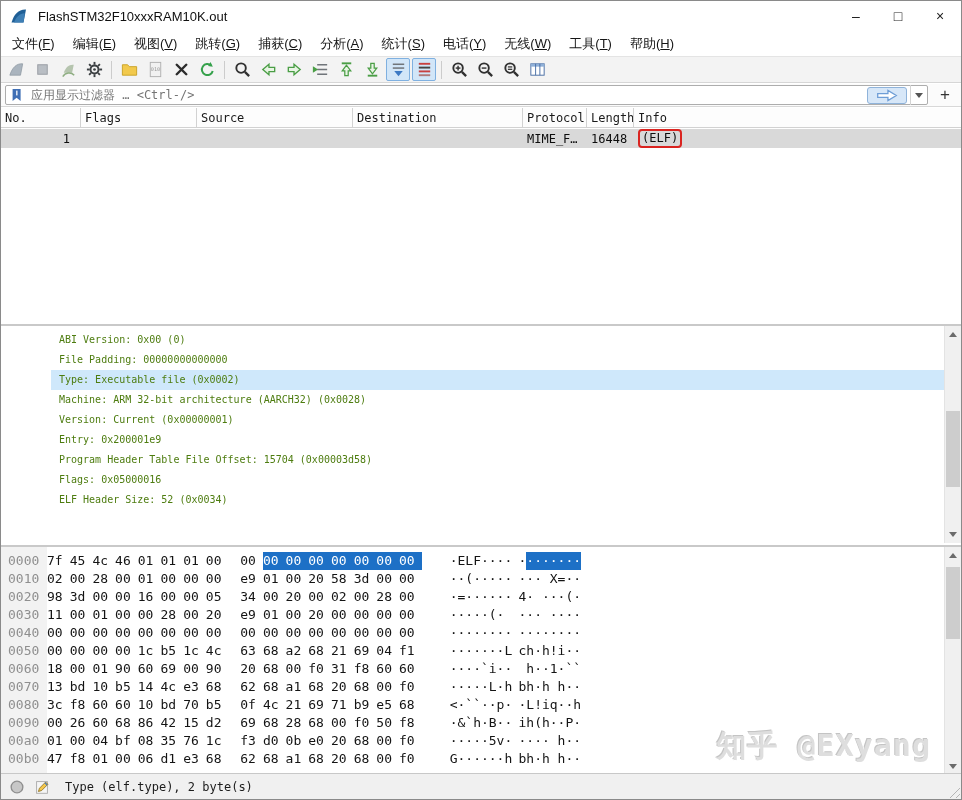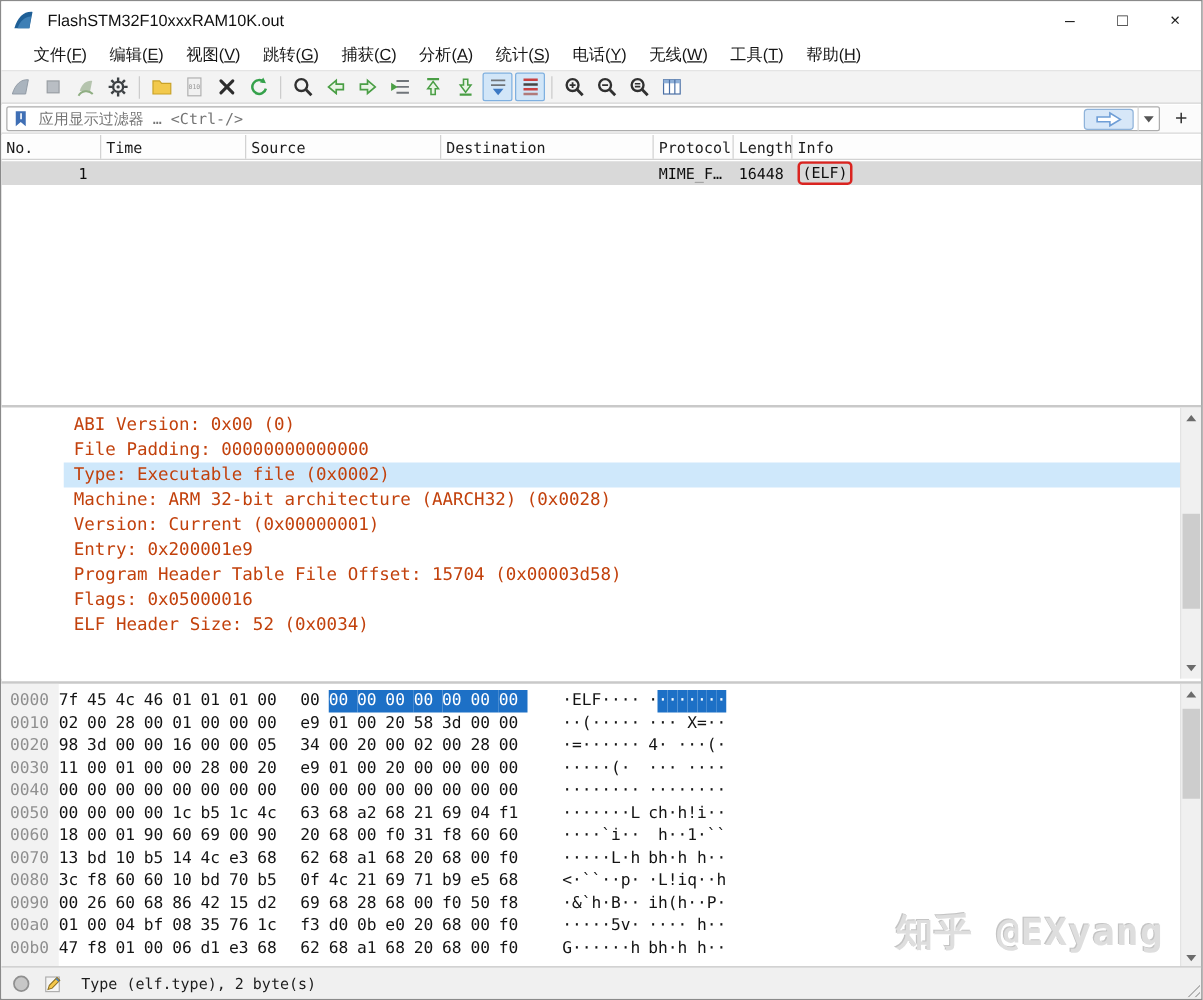--- a/index.html
+++ b/index.html
@@ -8,21 +8,21 @@
     font-family:"Liberation Sans",sans-serif;overflow:hidden;}
 
   
   .titlebar{position:absolute;top:0;left:0;right:0;height:30px;background:#fff;display:flex;align-items:center;}
   .app-icon{width:20px;height:20px;margin-left:8px;flex:0 0 auto;}
   .title-text{margin-left:9px;font-size:13px;color:#101010;}
   .win-controls{margin-left:auto;display:flex;height:30px;}
   .win-btn{width:42px;height:30px;display:flex;align-items:center;justify-content:center;font-size:14px;color:#222;}
 
   
-  .menubar{position:absolute;top:30px;left:0;right:0;height:25px;background:#fff;display:flex;align-items:center;font-size:13px;color:#151515;padding-left:17px;}
+  .menubar{position:absolute;top:30px;left:0;right:0;height:25px;background:#fff;display:flex;align-items:center;font-size:13px;color:#151515;padding-left:2px;}
   .menu-item{padding:3px 9px;white-space:nowrap;}
   .menu-item u{text-decoration:underline;}
 
   
   .toolbar{position:absolute;top:55px;left:0;right:0;height:27px;background:#f3f3f3;border-top:1px solid #e4e4e4;border-bottom:1px solid #d6d6d6;display:flex;align-items:center;padding-left:2px;}
   .tbtn{width:24px;height:23px;margin:0 1px;display:flex;align-items:center;justify-content:center;border:1px solid transparent;}
   .tbtn svg{width:19px;height:19px;display:block;}
   .tbtn.toggled{background:#d2e6f8;border:1px solid #7fb0e0;border-radius:2px;}
   .tsep{width:1px;height:18px;background:#cccccc;margin:0 4px;}
 
@@ -42,21 +42,21 @@
   .pl-cell{border-right:1px solid #d2d2d2;padding:3px 4px 0;white-space:nowrap;overflow:hidden;flex:0 0 auto;}
   .pl-cell.last{flex:1;border-right:none;}
   .plist-row{position:absolute;top:128px;left:0;right:0;height:19px;background:#d9d9d9;display:flex;align-items:center;font-family:"DejaVu Sans Mono",monospace;font-size:12px;color:#0d0d0d;}
   .pr-cell{padding:0 4px;white-space:nowrap;overflow:hidden;flex:0 0 auto;}
   .pr-cell.num{text-align:right;padding-right:11px;}
   .pr-cell.last{flex:1;}
   .redbox{display:inline-block;border:2px solid #da2420;border-radius:4px;padding:0 2px;line-height:15px;}
 
   
   .details{position:absolute;top:323px;left:0;right:0;height:219px;background:#fff;border-top:2px solid #c9c9c9;overflow:hidden;
-    font-family:"DejaVu Sans Mono",monospace;font-size:14px;color:#c2410c;padding-top:4px;}
+    font-family:"DejaVu Sans Mono",monospace;font-size:10px;color:#4d7c0f;padding-top:4px;}
   .dline{height:20px;line-height:20px;padding-left:58px;white-space:nowrap;}
   .dline.sel{background:#cfe8fb;margin-left:50px;padding-left:8px;margin-right:17px;}
 
   
   .vscroll{position:absolute;top:0;bottom:0;right:0;width:17px;background:#f0f0f0;border-left:1px solid #e3e3e3;}
   .sb-btn{position:absolute;left:0;right:0;height:17px;display:flex;align-items:center;justify-content:center;}
   .sb-btn.up{top:0;} .sb-btn.down{bottom:0;}
   .tri-up{width:0;height:0;border-left:4px solid transparent;border-right:4px solid transparent;border-bottom:5px solid #6b6b6b;}
   .tri-down{width:0;height:0;border-left:4px solid transparent;border-right:4px solid transparent;border-top:5px solid #6b6b6b;}
   .sb-thumb{position:absolute;left:1px;right:1px;background:#cdcdcd;}
@@ -286,21 +286,21 @@
       </span>
       <span class="caret-btn">
           <span class="caret"></span>
         </span>
     </div>
     <div class="add-btn">+</div>
   </div>
 
   <div class="plist-header" id="plheader">
       <div class="pl-cell" style="width: 80px;">No.</div>
-      <div class="pl-cell" style="width: 116px;">Time</div>
+      <div class="pl-cell" style="width: 116px;">Flags</div>
       <div class="pl-cell" style="width: 156px;">Source</div>
       <div class="pl-cell" style="width: 170px;">Destination</div>
       <div class="pl-cell" style="width: 64px;">Protocol</div>
       <div class="pl-cell" style="width: 47px;">Length</div>
       <div class="pl-cell last">Info</div>
     </div>
   <div class="plist-row" id="plrow">
       <div class="pr-cell num" style="width: 80px;">1</div>
       <div class="pr-cell" style="width: 116px;"></div>
       <div class="pr-cell" style="width: 156px;"></div>

